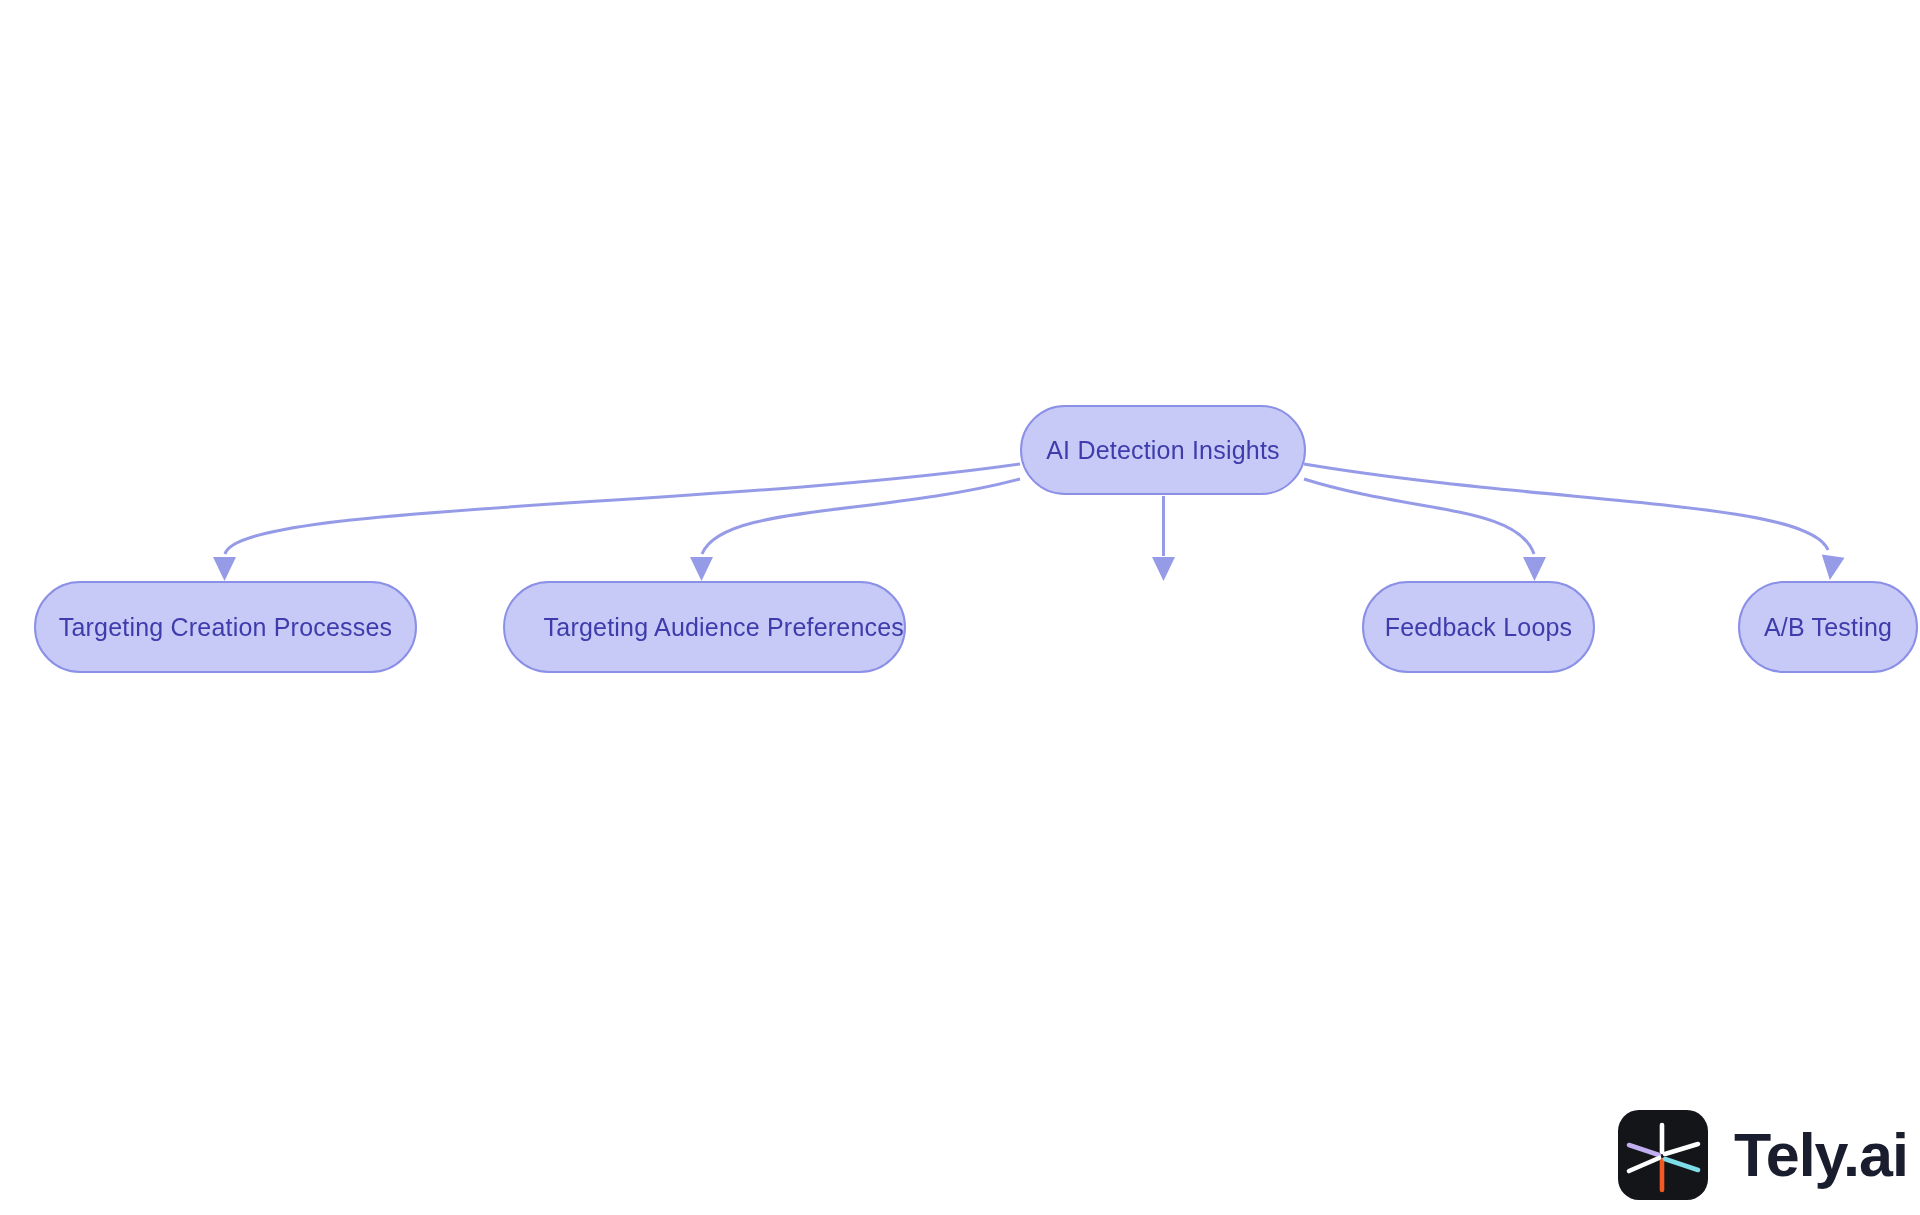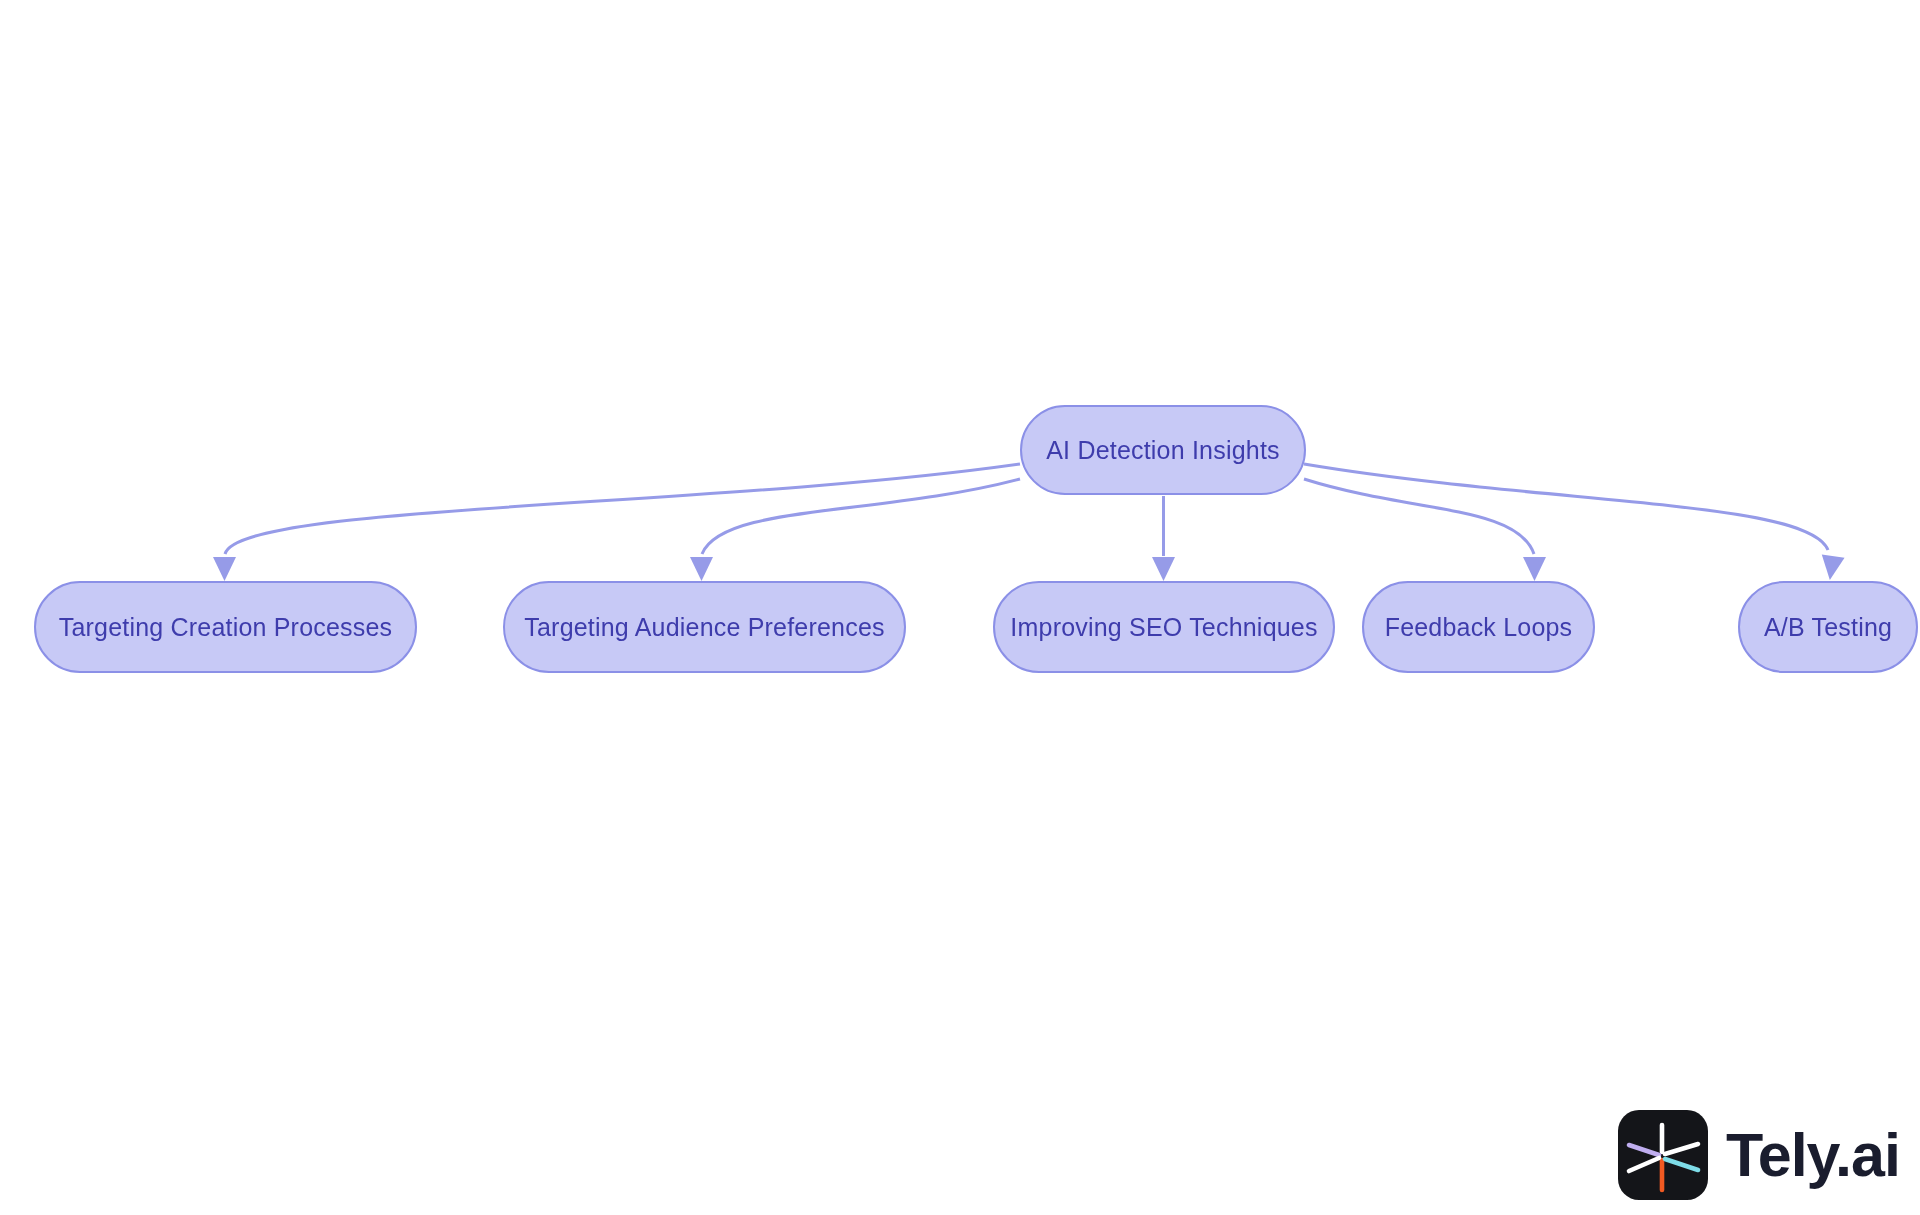--- a/index.html
+++ b/index.html
@@ -36,32 +36,32 @@
     cursor: default;
   }
   .node .label {
     color: #3e3cac;
     font-size: 25px;
     letter-spacing: 0.2px;
     white-space: nowrap;
   }
   .node.root  { left: 1000px; top: 405px; width: 286px; height: 90px; border-radius: 45px; }
   .node.n1    { left: 14px;   top: 581px; width: 383px; height: 92px; }
-  .node.n2    { left: 483px;  top: 581px; width: 403px; height: 92px; }
+  .node.n2    { left: 483px;  top: 581px; width: 403px; height: 92px; justify-content: flex-end; }
   .node.n3    { left: 973px;  top: 581px; width: 342px; height: 92px; }
   .node.n4    { left: 1342px; top: 581px; width: 233px; height: 92px; }
   .node.n5    { left: 1718px; top: 581px; width: 180px; height: 92px; text-align: right; }
 
   .brand {
     position: absolute;
     left: 1598px;
     top: 1110px;
     display: flex;
     align-items: center;
-    gap: 18px;
+    gap: 26px;
   }
   .brand-icon {
     width: 90px;
     height: 90px;
     display: block;
   }
   .brand-word {
     color: #1a1d2e;
     font-size: 61px;
     font-weight: bold;
@@ -96,23 +96,20 @@
   </div>
 
   <div class="node n1">
     <span class="label">Targeting Creation Processes</span>
   </div>
 
   <div class="node n2">
     <span class="label">Targeting Audience Preferences</span>
   </div>
 
-  <div class="node n3">
-    <span class="label">Improving SEO Techniques</span>
-  </div>
 
   <div class="node n4">
     <span class="label">Feedback Loops</span>
   </div>
 
   <div class="node n5">
     <span class="label">A/B Testing</span>
   </div>
 
   <div class="brand">

